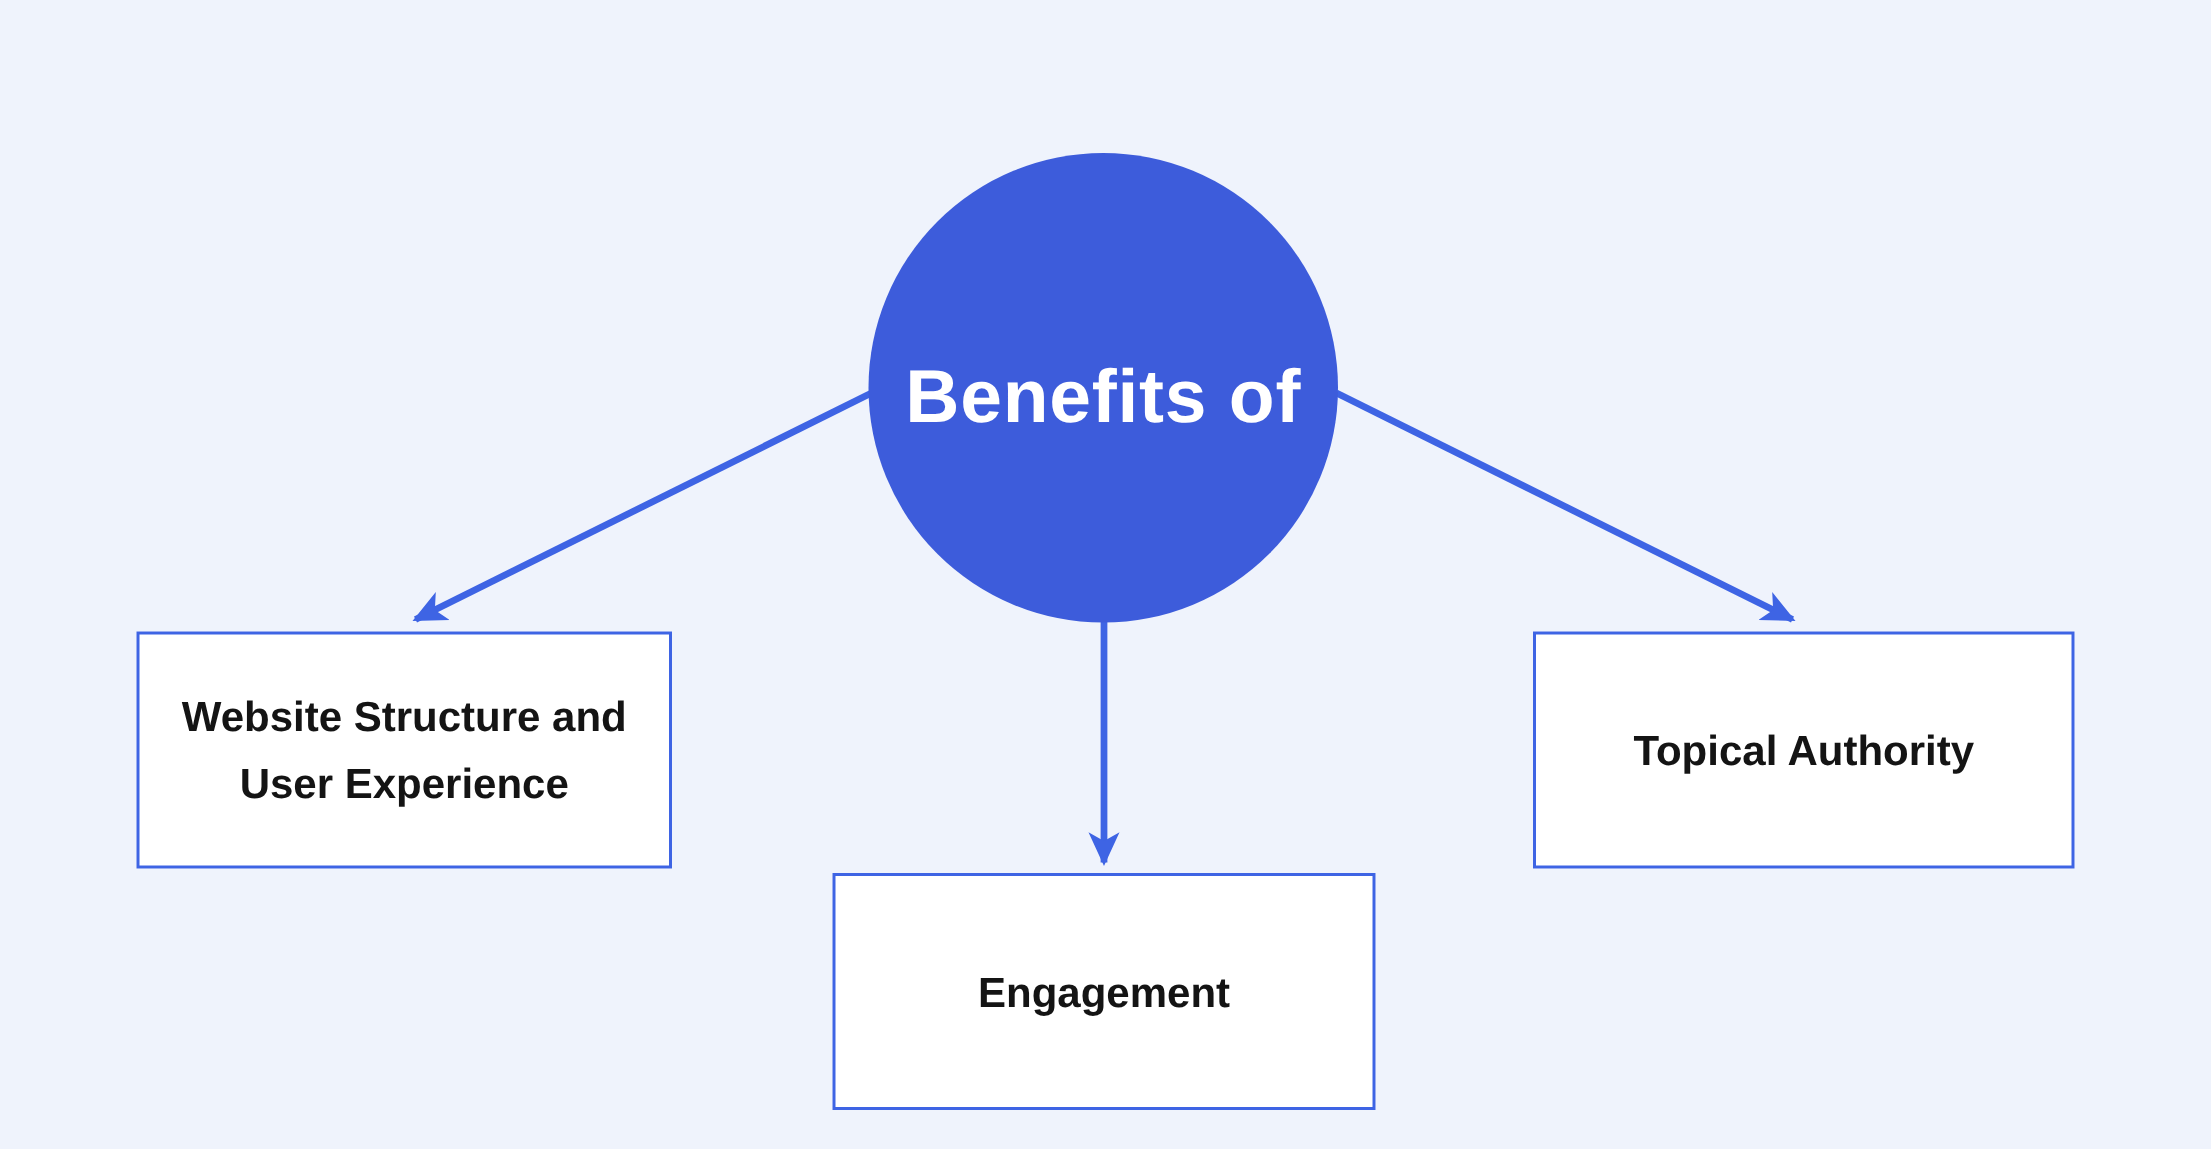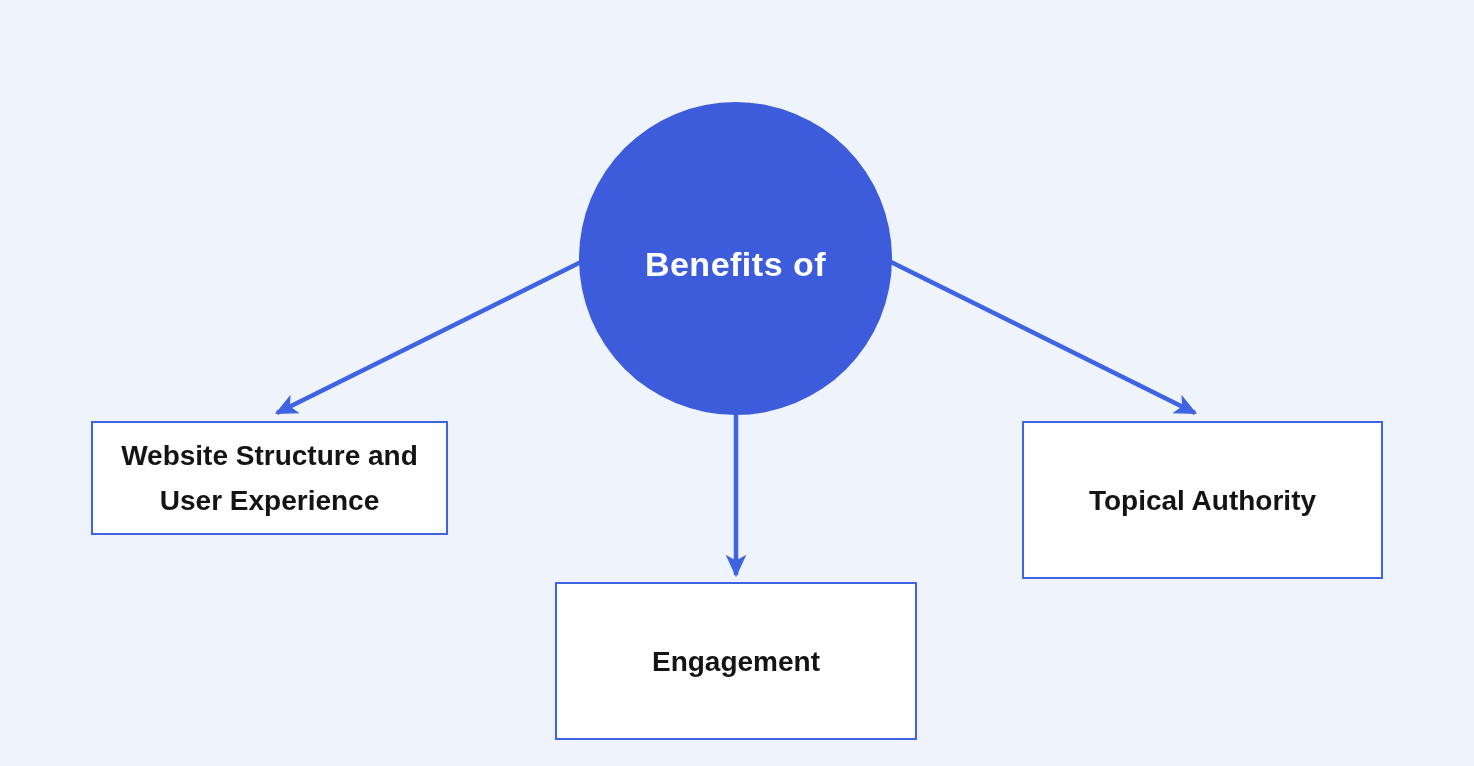--- a/index.html
+++ b/index.html
@@ -37,21 +37,21 @@
     background: var(--node_fill, #3D5CDB);
     display: flex;
     align-items: center;
     justify-content: center;
   }
   .circle-label {
     display: flex;
     flex-direction: column;
     align-items: center;
     color: var(--node_text, #FFFFFF);
-    font-size: 34px;
+    font-size: 50px;
     font-weight: bold;
     line-height: 50px;
     text-align: center;
     letter-spacing: 0.5px;
     padding-top: 10px;
   }
   .box {
     position: absolute;
     background: var(--box_fill, #FFFFFF);
     border: 2px solid var(--accent, #3E64E4);
@@ -59,21 +59,21 @@
     align-items: center;
     justify-content: center;
     text-align: center;
     color: var(--box_text, #141414);
     font-size: 28px;
     font-weight: bold;
     line-height: 45px;
     box-sizing: border-box;
     padding: 0 24px;
   }
-  .box-left   { left: 91px;   top: 421px; width: 357px; height: 114px; }
+  .box-left   { left: 91px;   top: 421px; width: 357px; height: 158px; }
   .box-right  { left: 1022px; top: 421px; width: 361px; height: 158px; }
   .box-center { left: 555px;  top: 582px; width: 362px; height: 158px; }
 </style>
 </head>
 <body>
 
 <div class="canvas">
 
   <svg class="connectors" viewBox="0 0 1474 766" xmlns="http://www.w3.org/2000/svg" aria-hidden="true">
     <defs>

